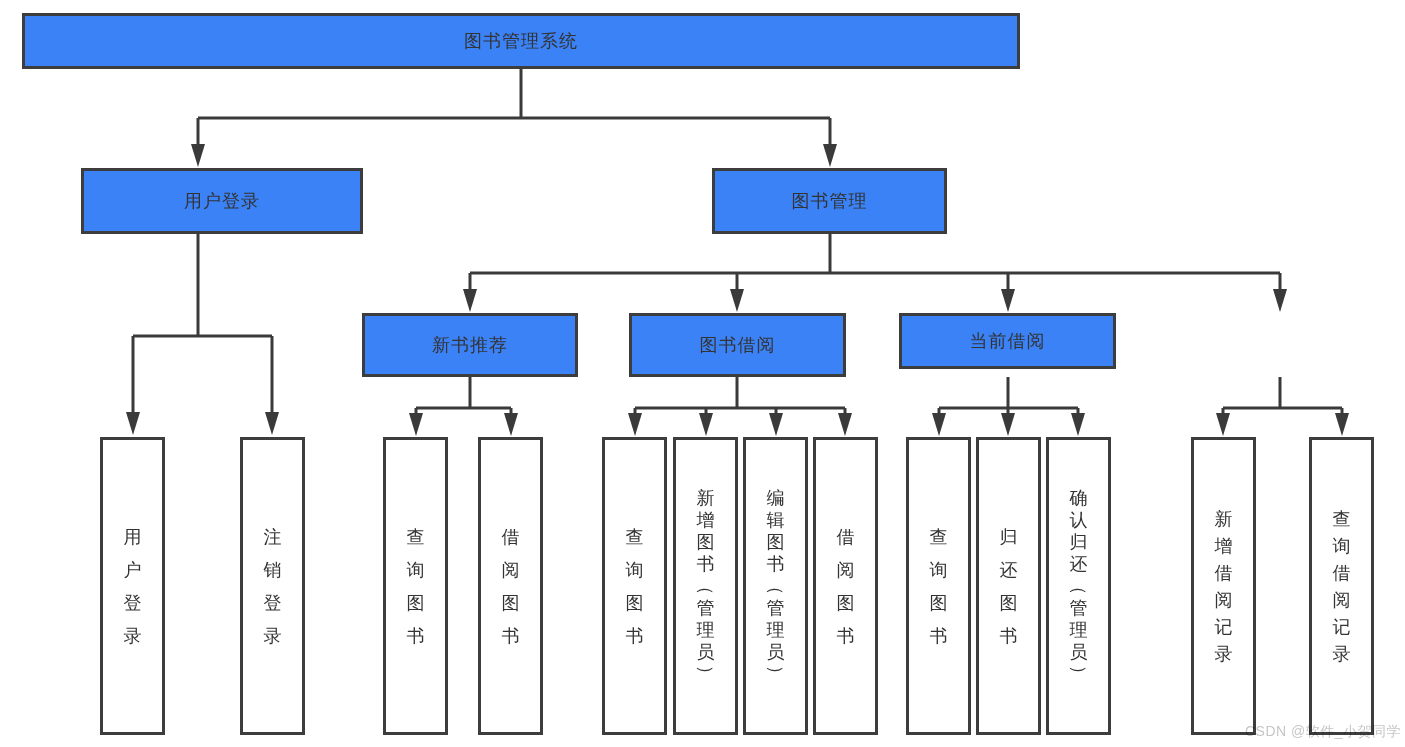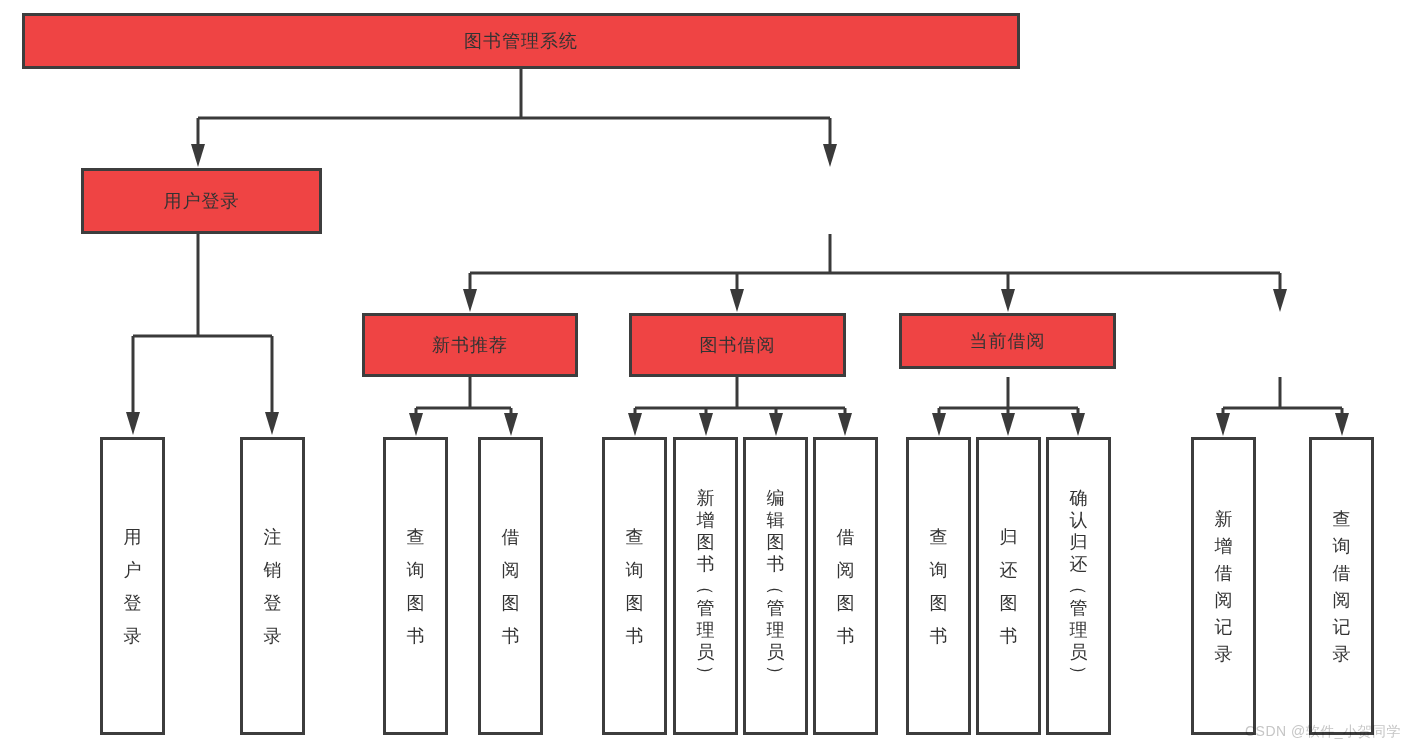--- a/index.html
+++ b/index.html
@@ -2,21 +2,21 @@
 <html><head>
 <meta charset="utf-8">
 <style>
   html,body{margin:0;padding:0;background:#ffffff;}
   #stage{
     position:relative;width:1405px;height:747px;background:#ffffff;overflow:hidden;
     font-family:"Liberation Sans","DejaVu Sans",sans-serif;color:#333333;
   }
   #connectors{position:absolute;left:0;top:0;z-index:1;}
   .node{
-    position:absolute;box-sizing:border-box;border:3px solid #3d3d3d;background:#ef4444;
+    position:absolute;box-sizing:border-box;border:3px solid #3d3d3d;background:#3b82f6;
     display:flex;align-items:center;justify-content:center;z-index:2;
     font-size:18px;color:#333333;letter-spacing:1px;text-align:right;
   }
   .leaf{
     position:absolute;box-sizing:border-box;border:3px solid #3d3d3d;background:#ffffff;
     top:437px;width:65px;height:298px;z-index:2;
     display:flex;flex-direction:column;align-items:center;justify-content:center;
     font-size:18px;color:#333333;
   }
   .leaf .char{display:block;line-height:1;text-align:center;}
@@ -83,22 +83,25 @@
       <polygon points="1001,413 1015,413 1008,436" fill="#3a3a3a"></polygon>
       <polygon points="1071,413 1085,413 1078,436" fill="#3a3a3a"></polygon>
       <polygon points="1216,413 1230,413 1223,436" fill="#3a3a3a"></polygon>
       <polygon points="1335,413 1349,413 1342,436" fill="#3a3a3a"></polygon>
     </svg>
 
   <div class="node" style="left:22px;top:13px;width:998px;height:56px">
     <span>图书管理系统</span>
   </div>
 
-  <div class="node" style="left:81px;top:168px;width:241px;height:66px">
+  <div class="node" style="left:81px;top:168px;width:282px;height:66px">
     <span>用户登录</span>
+  </div>
+  <div class="node" style="left:712px;top:168px;width:235px;height:66px">
+    <span>图书管理</span>
   </div>
 
   <div class="node" style="left:362px;top:313px;width:216px;height:64px">
     <span>新书推荐</span>
   </div>
   <div class="node" style="left:629px;top:313px;width:217px;height:64px">
     <span>图书借阅</span>
   </div>
   <div class="node" style="left:899px;top:313px;width:217px;height:56px">
     <span>当前借阅</span>

